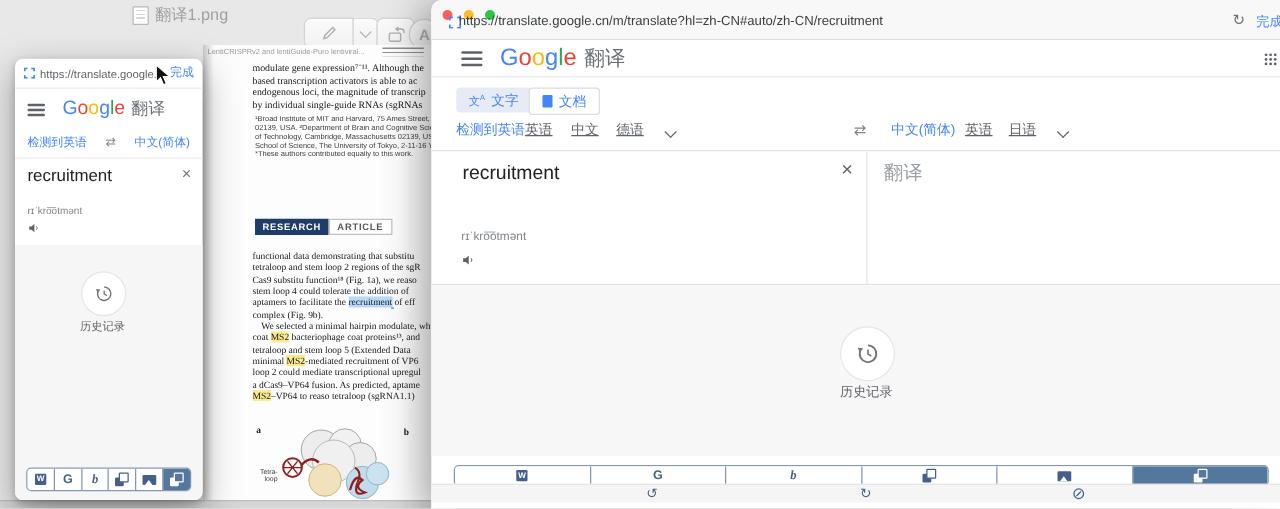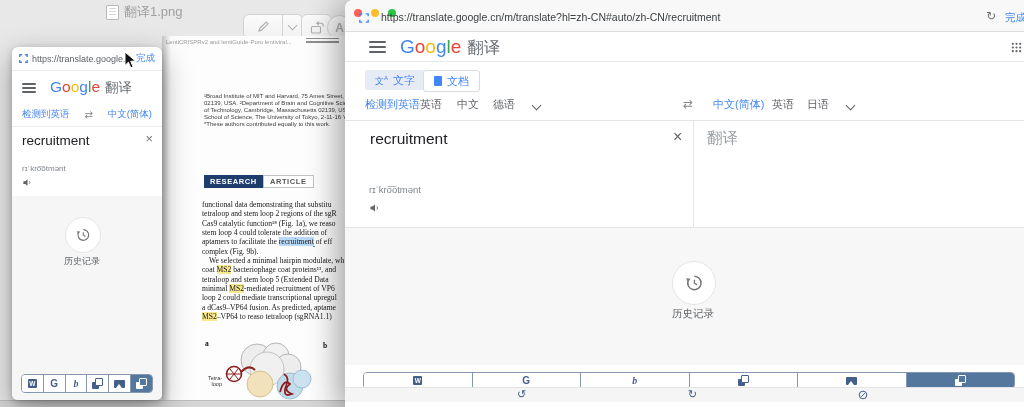--- a/index.html
+++ b/index.html
@@ -46,21 +46,21 @@
   .glogo b:nth-child(1){color:#4285F4;}
   .glogo b:nth-child(2){color:#EA4335;}
   .glogo b:nth-child(3){color:#FBBC05;}
   .glogo b:nth-child(4){color:#4285F4;}
   .glogo b:nth-child(5){color:#34A853;}
   .glogo b:nth-child(6){color:#EA4335;}
   .glogo .prod{color:#6a6f75;margin-left:6px;}
   .hamb{display:flex;flex-direction:column;justify-content:space-between;}
   .hamb i{display:block;height:1.8px;background:#5f6368;border-radius:1px;}
   .blue{color:#4285f4;}
-  .gray{color:#5f6368;}
+  .gray{color:#5f6368;text-decoration:underline;}
   .chev-dn{width:6px;height:6px;border-right:1.5px solid #5f6368;border-bottom:1.5px solid #5f6368;transform:rotate(45deg);display:inline-block;}
 
   
   .sitebar{display:flex;border:1px solid #8496b1;border-radius:4px;overflow:hidden;background:#fff;}
   .seg{flex:1;display:flex;align-items:center;justify-content:center;background:#fff;border-left:1px solid #8496b1;}
   .seg:first-child{border-left:none;}
   .seg.sel{background:#54779e;}
   .ic-wbox{width:9px;height:9px;background:#44608a;color:#fff;font-weight:bold;font-size:6.5px;line-height:9px;text-align:center;border-radius:1px;}
   .ic-g{color:#44608a;font-weight:bold;font-size:10px;line-height:10px;}
   .ic-b{color:#44608a;font-weight:bold;font-style:italic;font-family:"Liberation Serif",serif;font-size:10px;line-height:10px;}
@@ -80,21 +80,21 @@
   .pp-header{height:32px;position:relative;}
   .pp-langbar{height:23px;border-bottom:1px solid #ededed;display:flex;align-items:center;justify-content:space-between;padding:0 10px;font-size:9.5px;}
   .pp-input{height:70px;border-bottom:1px solid #e3e3e3;position:relative;}
   .pp-gray{position:absolute;left:0;top:149px;bottom:0;width:100%;background:#f6f6f6;border-radius:0 0 6px 6px;}
   .hist-circle{background:#fff;border:1px solid #e6e6e6;border-radius:50%;display:flex;align-items:center;justify-content:center;}
 
   
   .browser{left:345px;top:0;width:679px;height:407px;background:#fff;border-radius:8px 0 0 0;box-shadow:-8px 4px 30px rgba(0,0,0,.35);z-index:20;overflow:hidden;}
   .br-chrome{height:31px;background:#f8f8f8;border-bottom:1px solid #ddd;border-radius:8px 0 0 0;position:relative;}
   .tl{width:8px;height:8px;border-radius:50%;display:inline-block;margin-right:4.5px;}
-  .br-url{left:36px;top:11px;width:600px;font-size:10.5px;color:#3c4043;white-space:nowrap;overflow:hidden;}
+  .br-url{left:22px;top:11px;width:600px;font-size:10.5px;color:#3c4043;white-space:nowrap;overflow:hidden;}
   .br-header{height:30px;position:relative;}
   .chip{position:absolute;height:20px;display:flex;align-items:center;gap:5px;padding:0 10px;border-radius:3px;font-size:11px;color:#4285f4;}
   .chip1{background:#e7ebf5;}
   .chip2{background:#fff;border:1px solid #dadce0;}
   .tr-ic{font-size:9px;color:#4285f4;line-height:9px;}
   .tr-ic small{font-size:6px;vertical-align:super;}
   .doc-ic{width:8px;height:10px;background:#4285f4;border-radius:1px;}
   .langrow span{position:absolute;font-size:11px;line-height:20px;}
   .vdiv{width:1px;background:#e4e4e4;}
   .navicon{position:absolute;font-size:11px;line-height:14px;color:#44608a;}
@@ -126,38 +126,44 @@
     </svg>
   </div>
   <div class="abs pv-circle">
     <span>A</span>
   </div>
 
   <div class="abs pdf">
     <div class="abs pdf-frag nowrap" style="width:140px;">LentiCRISPRv2 and lentiGuide-Puro lentiviral...</div>
     <div class="abs pdf-smudge"></div>
 
+    <div class="abs pdf-intro">
+      <div class="nowrap">modulate gene expression⁷⁻¹¹. Although the</div>
+      <div class="nowrap">based transcription activators is able to ac</div>
+      <div class="nowrap">endogenous loci, the magnitude of transcrip</div>
+      <div class="nowrap">by individual single-guide RNAs (sgRNAs</div>
+    </div>
 
     <div class="abs pdf-foot">
       <div class="nowrap">¹Broad Institute of MIT and Harvard, 75 Ames Street, Camb</div>
       <div class="nowrap">02139, USA. ²Department of Brain and Cognitive Sciences,</div>
       <div class="nowrap">of Technology, Cambridge, Massachusetts 02139, USA. ³D</div>
       <div class="nowrap">School of Science, The University of Tokyo, 2-11-16 Yayoi</div>
       <div class="nowrap">*These authors contributed equally to this work.</div>
     </div>
 
     <div class="abs pdf-badge">
       <span class="badge-research">RESEARCH</span>
       <span class="badge-article">ARTICLE</span>
     </div>
 
     <div class="abs pdf-body">
       <div class="nowrap">functional data demonstrating that substitu</div>
       <div class="nowrap">tetraloop and stem loop 2 regions of the sgR</div>
-      <div class="nowrap">Cas9 catalytic function¹⁸ (Fig. 1a), we reaso</div>
+      <div class="nowrap">Cas9 substitu function¹⁸ (Fig. 1a), we reaso</div>
       <div class="nowrap">stem loop 4 could tolerate the addition of</div>
       <div class="nowrap"><span>aptamers to facilitate the </span><span class="hl-blue"><span>recruitment</span><span class="handle-b"></span></span><span> of eff</span></div>
       <div class="nowrap">complex (Fig. 9b).</div>
       <div class="nowrap indent">We selected a minimal hairpin modulate, wh</div>
       <div class="nowrap"><span>coat </span><span class="hl-yellow">MS2</span><span> bacteriophage coat proteins¹³, and</span></div>
       <div class="nowrap">tetraloop and stem loop 5 (Extended Data</div>
       <div class="nowrap"><span>minimal </span><span class="hl-yellow">MS2</span><span>-mediated recruitment of VP6</span></div>
       <div class="nowrap">loop 2 could mediate transcriptional upregul</div>
       <div class="nowrap">a dCas9–VP64 fusion. As predicted, aptame</div>
       <div class="nowrap"><span class="hl-yellow">MS2</span><span>–VP64 to reaso tetraloop (sgRNA1.1)</span></div>

